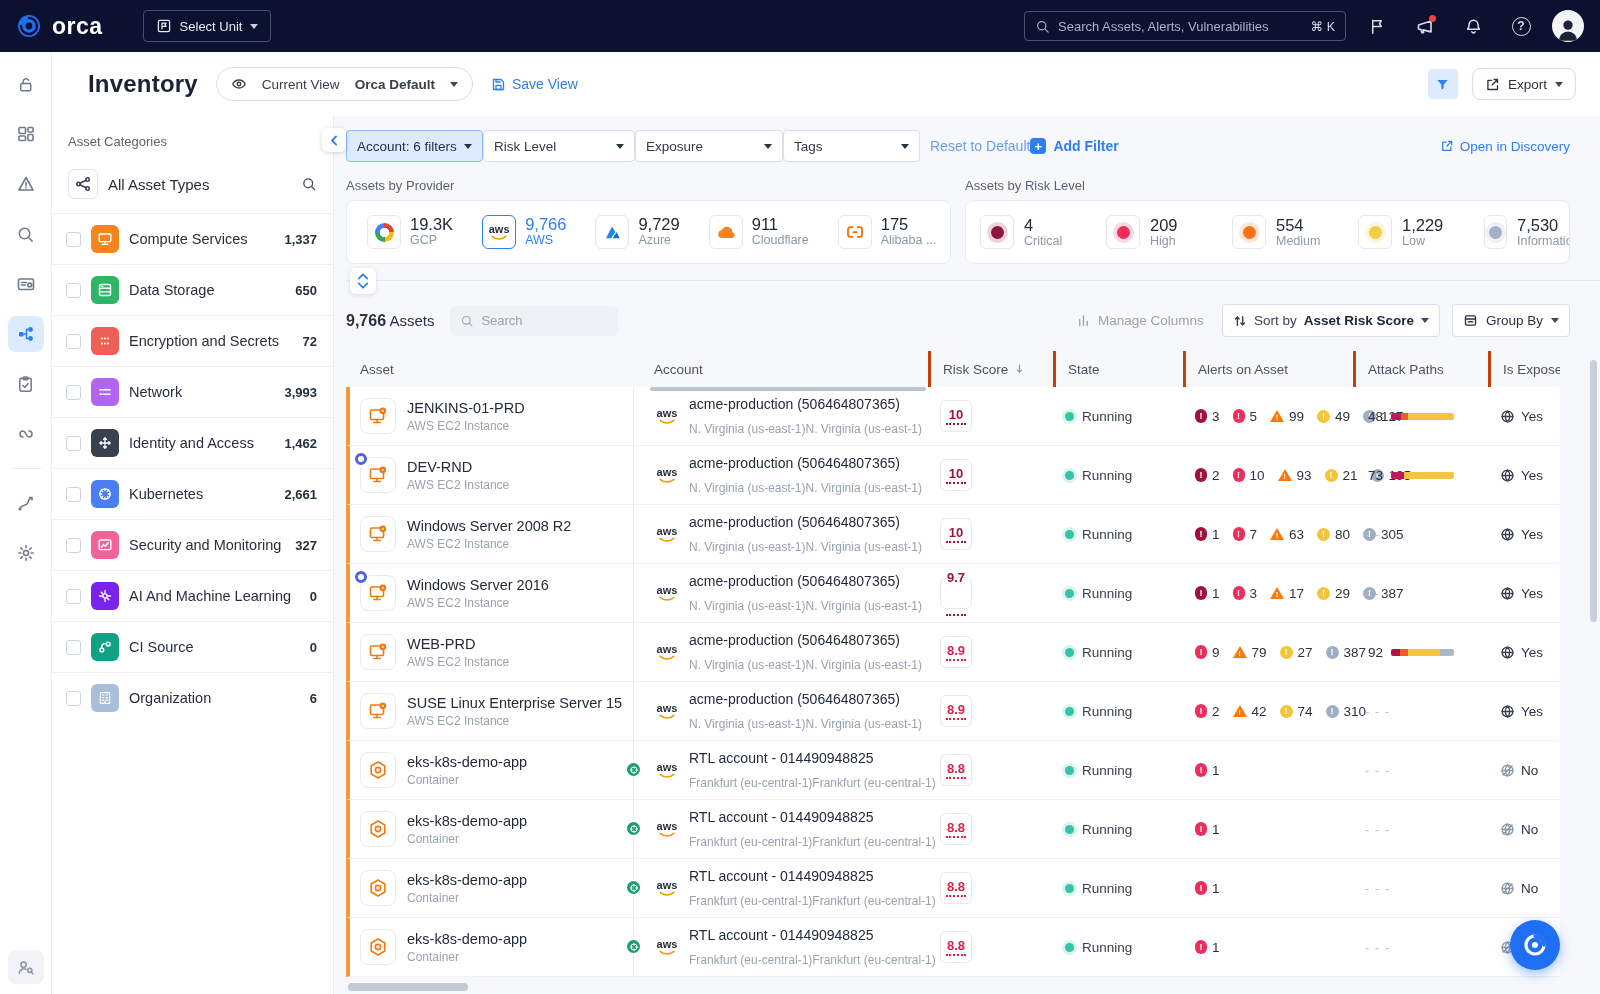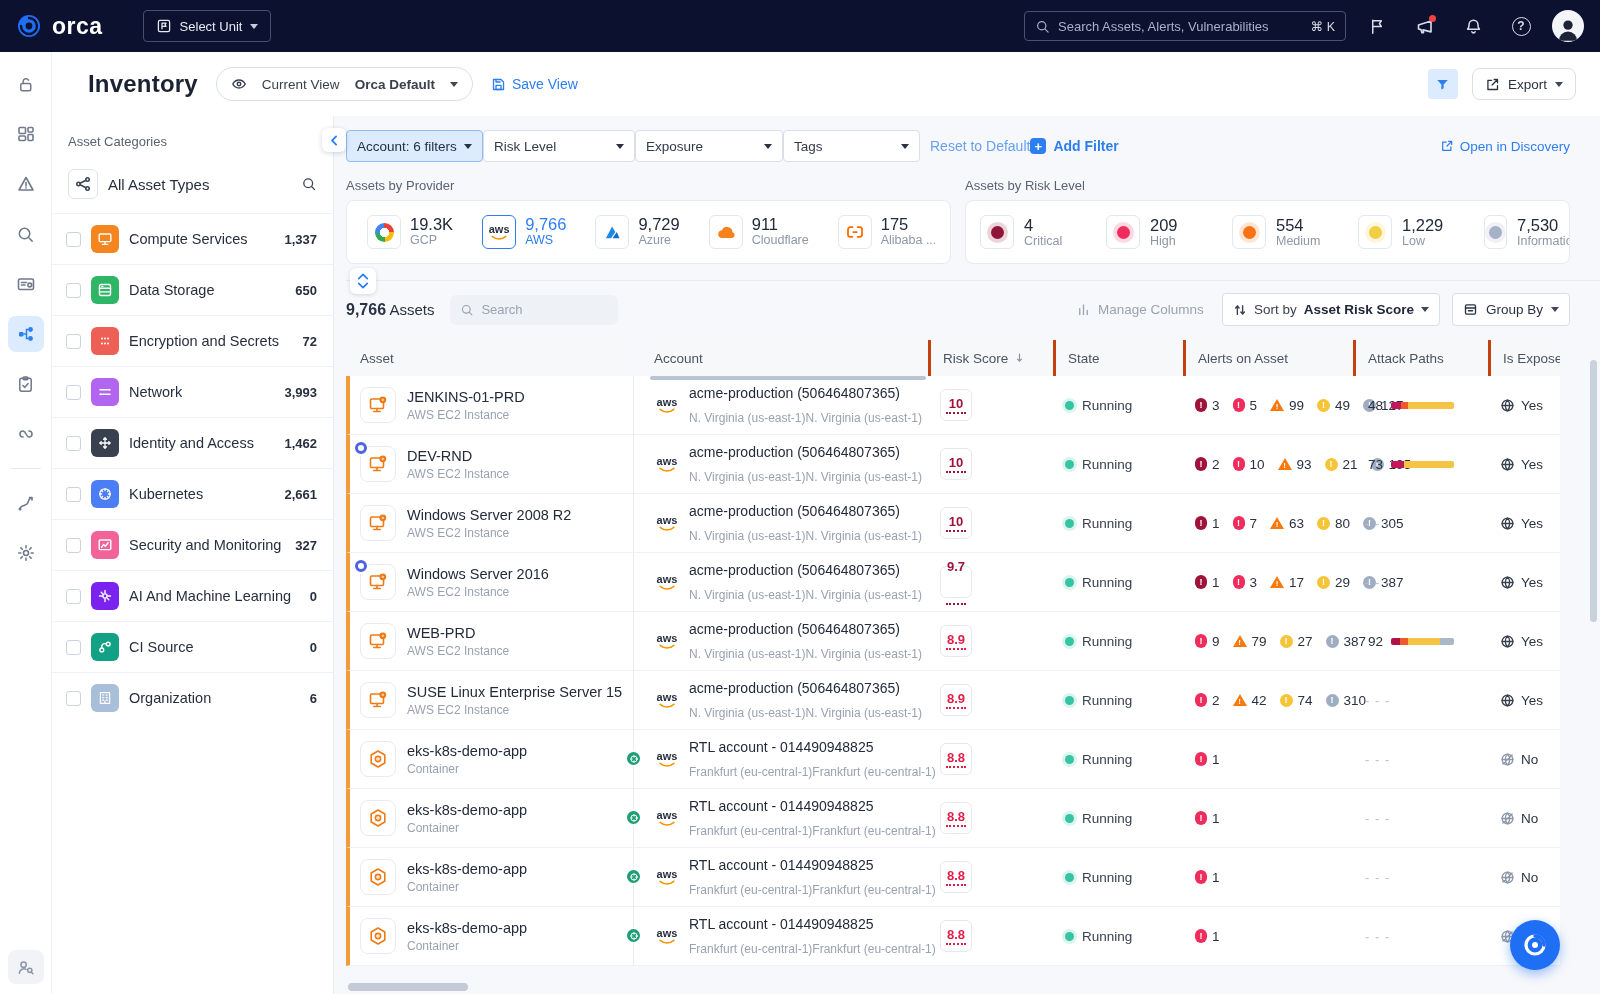--- a/index.html
+++ b/index.html
@@ -79,21 +79,21 @@
 .aws-word{font-size:11px;font-weight:700;color:#252f3e;line-height:1}
 .r-item{display:flex;align-items:center;gap:10px;min-width:100px}
 .r-ic{width:34px;height:34px;border:1px solid #e3e8ef;border-radius:6px;display:flex;align-items:center;justify-content:center}
 .dotwrap{position:relative;width:21px;height:21px;display:flex;align-items:center;justify-content:center}
 .halo{position:absolute;inset:0;border-radius:50%;opacity:.18}
 .rdot{width:13px;height:13px;border-radius:50%;position:relative}
 
 .sec-div{border-top:1px solid #e8ebf1;margin-top:16px;position:relative;margin-right:0}
 .chev-toggle{position:absolute;left:4px;top:-13px;width:26px;height:26px;background:#fff;border-radius:6px;box-shadow:0 1px 4px rgba(20,30,60,.14);display:flex;flex-direction:column;align-items:center;justify-content:center;color:#2d7ff0;cursor:pointer}
 
-.tbl-toolbar{display:flex;align-items:center;margin-top:12px;padding-right:30px}
+.tbl-toolbar{display:flex;align-items:center;margin-top:23px;padding-right:30px}
 .asset-count{font-size:15px;color:#2a3242}
 .asset-count b{font-size:16px;font-weight:700}
 .tbl-search{margin-left:16px;width:168px;height:30px;background:#eef1f5;border-radius:6px;display:flex;align-items:center;gap:7px;padding:0 10px;color:#9aa3b2}
 .manage-cols{margin-left:auto;display:flex;align-items:center;gap:7px;color:#9aa3b2;font-size:13.5px;cursor:pointer}
 .sort-btn{margin-left:18px;height:33px;border:1px solid #d9dee8;border-radius:4px;background:#fff;display:flex;align-items:center;gap:7px;padding:0 10px;font-size:13.5px;color:#3a4250;cursor:pointer}
 .sort-btn b{font-weight:700;color:#20283a}
 .group-btn{margin-left:12px;height:33px;border:1px solid #d9dee8;border-radius:4px;background:#fff;display:flex;align-items:center;gap:8px;padding:0 10px;font-size:13.5px;color:#2a3242;cursor:pointer}
 
 .tbl{margin-top:14px;position:relative;width:1214px}
 .thead{display:flex;height:36px;font-size:13.5px;color:#4a5363;position:relative}

